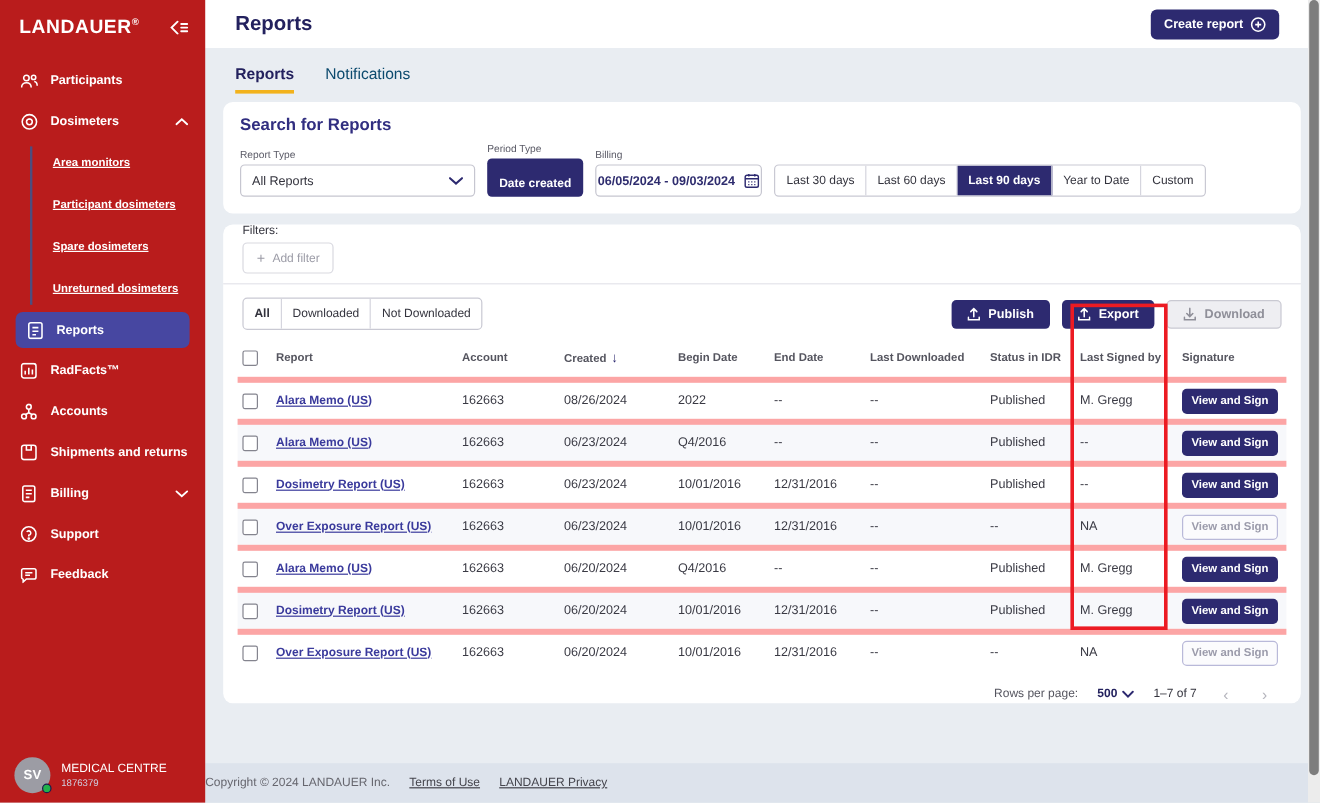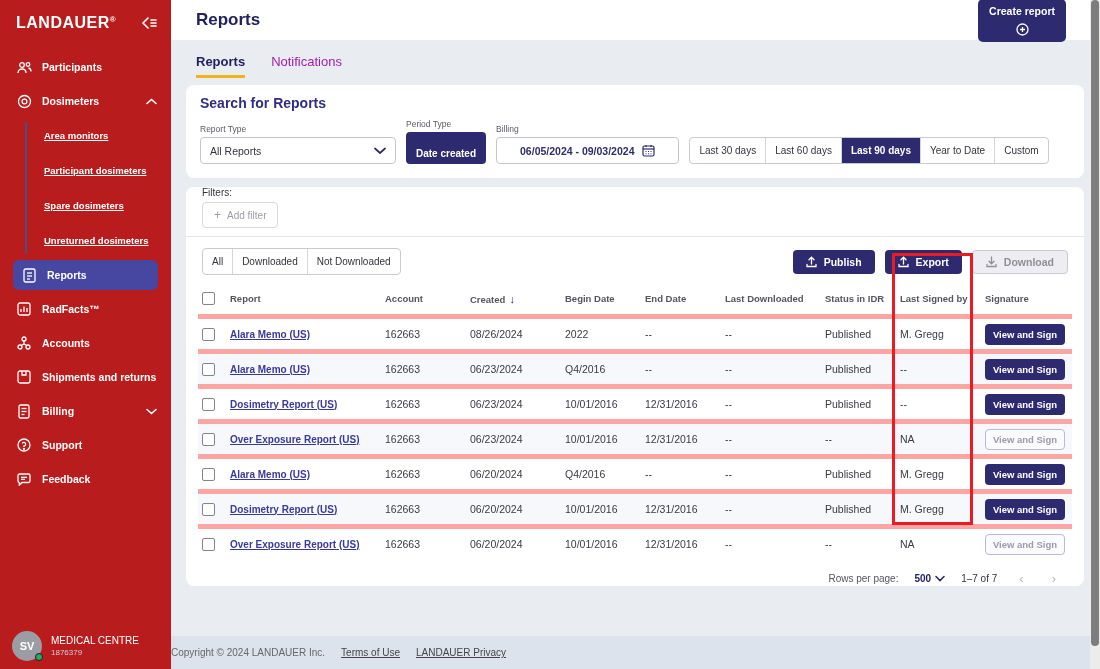--- a/index.html
+++ b/index.html
@@ -24,36 +24,36 @@
   .avatar { position:relative; width:30px; height:30px; border-radius:50%; background:#9c9ca4; color:#fff; display:flex; align-items:center; justify-content:center; font-size:11px; font-weight:bold; flex:none; }
   .avatar .dot { position:absolute; right:-1px; bottom:0; width:8px; height:8px; border-radius:50%; background:#21b14b; border:1.5px solid #1a1a4d; }
   .user-meta { margin-left:9px; }
   .user-name { color:#fff; font-size:10px; font-weight:normal; }
   .user-acct { color:#cfcfe0; font-size:8px; margin-top:2px; }
 
   
   .main { position:absolute; left:171px; top:0; right:0; height:669px; }
   .topbar { height:40px; background:#fff; display:flex; align-items:center; justify-content:space-between; padding:0 34px 0 25px; }
   .page-title { font-size:17px; font-weight:bold; color:#23215e; }
-  .btn-primary { display:inline-flex; align-items:center; gap:6px; background:#2d2a70; color:#fff; border:none; border-radius:5px; font-family:inherit; font-size:10.5px; font-weight:bold; padding:6px 11px; cursor:pointer;flex-direction:column; }
+  .btn-primary { display:inline-flex; align-items:center; gap:6px; background:#2d2a70; color:#fff; border:none; border-radius:5px; font-family:inherit; font-size:10.5px; font-weight:bold; padding:6px 11px; cursor:pointer; }
   .tabstrip { display:flex; gap:26px; padding:14px 0 0 25px; height:38px; }
   .tab { font-size:13px; cursor:pointer; padding-bottom:6px; }
   .tab.active { color:#23215e; font-weight:bold; border-bottom:3px solid #f2b21c; }
-  .tab.inactive { color:#a21caf; }
+  .tab.inactive { color:#0c4a6e; }
 
   .card { background:#fff; border-radius:8px; margin:0 16px 0 15px; }
   .card-search { margin-top:7px; padding:10px 14px 14px 14px; height:93px; }
 
   .section-title { font-size:14px; font-weight:bold; color:#312e80; }
   .filter-row { display:flex; align-items:flex-end; gap:10px; margin-top:8px; }
   .fgroup { display:flex; flex-direction:column; }
   .flabel { font-size:8.5px; color:#5a5a66; margin-bottom:3px; }
   .select { display:flex; align-items:center; justify-content:space-between; width:196px; height:27px; border:1px solid #c6c6d0; border-radius:4px; padding:0 9px; font-size:10.5px; color:#33333d; cursor:pointer; background:#fff; }
   .btn-dark-sm { height:27px; background:#2d2a70; color:#fff; border:none; border-radius:4px; font-family:inherit; font-size:10px; font-weight:bold; padding:16px 10px; cursor:pointer; }
-  .datefield { display:flex; align-items:center; gap:8px; height:27px; border:1px solid #c6c6d0; border-radius:4px; padding:0 23px; font-size:10.5px; font-weight:bold; color:#2e2c6e; cursor:pointer; background:#fff; }
+  .datefield { display:flex; align-items:center; gap:8px; height:27px; border:1px solid #c6c6d0; border-radius:4px; padding:0 1px; font-size:10.5px; font-weight:bold; color:#2e2c6e; cursor:pointer; background:#fff; }
   .seg-group { display:flex; border:1px solid #c9c9d3; border-radius:4px; overflow:hidden; height:27px; background:#fff; }
   .seg { display:flex; align-items:center; padding:0 9px; font-size:10px; color:#33333d; cursor:pointer; border-right:1px solid #d5d5de; white-space:nowrap; }
   .seg:last-child { border-right:none; }
   .seg.active { background:#2d2a70; color:#fff; font-weight:bold; }
 
   .filters-label { font-size:10px; color:#33333d; margin:9px 0 0 16px; }
   .add-filter { display:inline-flex; align-items:center; gap:6px; margin:4px 0 8px 16px; border:1px solid #d9d9e0; border-radius:4px; background:#fff; color:#9b9ba6; font-family:inherit; font-size:10px; padding:5px 11px; cursor:default; }
 
   .toolbar { display:flex; align-items:center; justify-content:space-between; padding:2px 4px 8px 4px; }
   .toolbar-right { display:flex; gap:10px; }
@@ -295,21 +295,21 @@
 
   <div class="card" style="margin-top:5px; padding-bottom:0;">
     <div class="filters-label">Filters:</div>
     <button class="add-filter">
       <span style="font-size:12px;">+</span>
       <span>Add filter</span>
     </button>
     <div style="border-top:1px solid #e4e4ea; padding:9px 12px 0 12px;">
       <div class="toolbar">
         <div class="seg-group">
-          <span class="seg" style="font-weight:normal;">All</span>
+          <span class="seg" style="font-weight:bold;">All</span>
           <span class="seg">Downloaded</span>
           <span class="seg">Not Downloaded</span>
         </div>
         <div class="toolbar-right">
           <button class="btn-icon-dark">
             <span>
                 <svg width="11" height="12" viewBox="0 0 11 12" fill="none" stroke="#fff" stroke-width="1.3" stroke-linecap="round">
                   <path d="M5.5 8 V1.5 M3 3.7 L5.5 1.2 L8 3.7"></path>
                   <path d="M1 8.5 V10.5 H10 V8.5"></path>
                 </svg>

